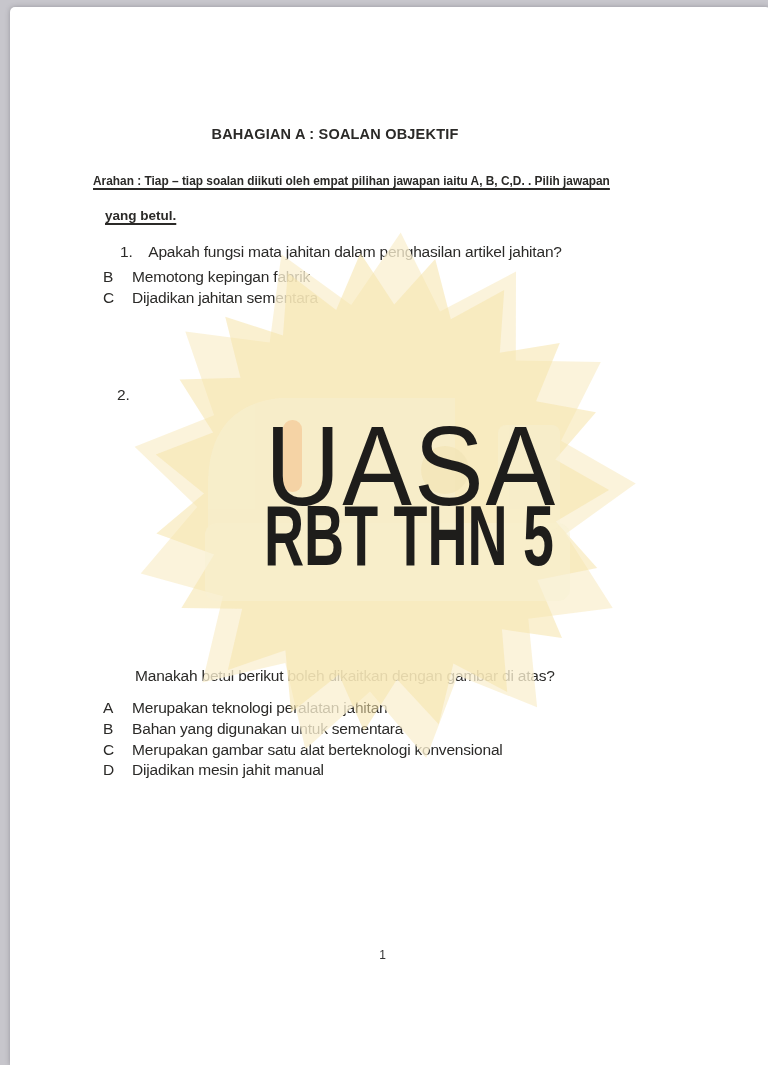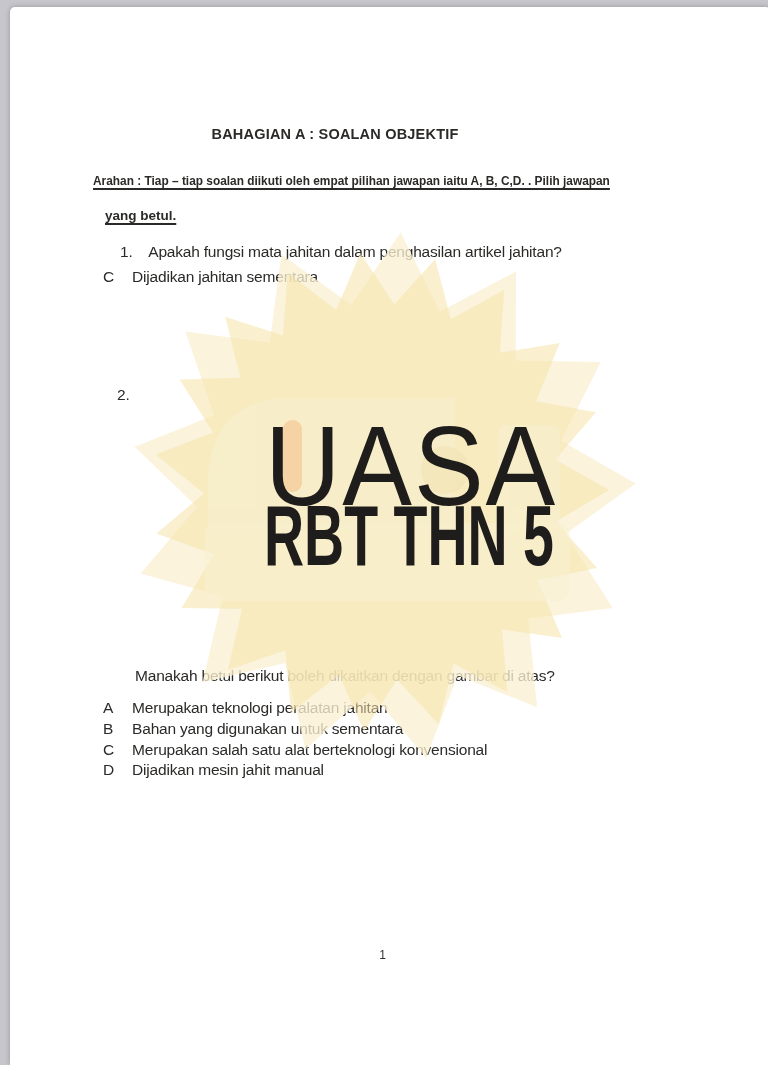--- a/index.html
+++ b/index.html
@@ -69,41 +69,45 @@
   <div class="instr doc-text">Arahan  : Tiap – tiap soalan diikuti oleh empat pilihan jawapan iaitu A, B, C,D. . Pilih jawapan</div>
   <div class="instr2 doc-text">yang betul.</div>
 
   <div class="q-row q1-row doc-text">
     <span class="q-num">1.</span>
     <span>Apakah fungsi mata jahitan dalam penghasilan artikel jahitan?</span>
   </div>
 
   <div class="opts opts-1 doc-text">
     <div class="opt-row">
+      <span class="opt-letter">B</span>
+      <span class="opt-text">Memotong kepingan fabrik</span>
+    </div>
+    <div class="opt-row">
       <span class="opt-letter">C</span>
       <span class="opt-text">Dijadikan jahitan sementara</span>
     </div>
   </div>
 
   <div class="q-row q2-num doc-text">2.</div>
 
   <div class="q-row q2-row doc-text">Manakah betul berikut boleh dikaitkan dengan gambar di atas?</div>
 
   <div class="opts opts-2 doc-text">
     <div class="opt-row">
       <span class="opt-letter">A</span>
       <span class="opt-text">Merupakan teknologi peralatan jahitan</span>
     </div>
     <div class="opt-row">
       <span class="opt-letter">B</span>
       <span class="opt-text">Bahan yang digunakan untuk sementara</span>
     </div>
     <div class="opt-row">
       <span class="opt-letter">C</span>
-      <span class="opt-text">Merupakan salah satu alat berteknologi konvensional</span>
+      <span class="opt-text">Merupakan gambar satu alat berteknologi konvensional</span>
     </div>
     <div class="opt-row">
       <span class="opt-letter">D</span>
       <span class="opt-text">Dijadikan mesin jahit manual</span>
     </div>
   </div>
 
   <div class="page-num">1</div>
 
   <svg class="watermark" viewBox="0 0 556 560">

